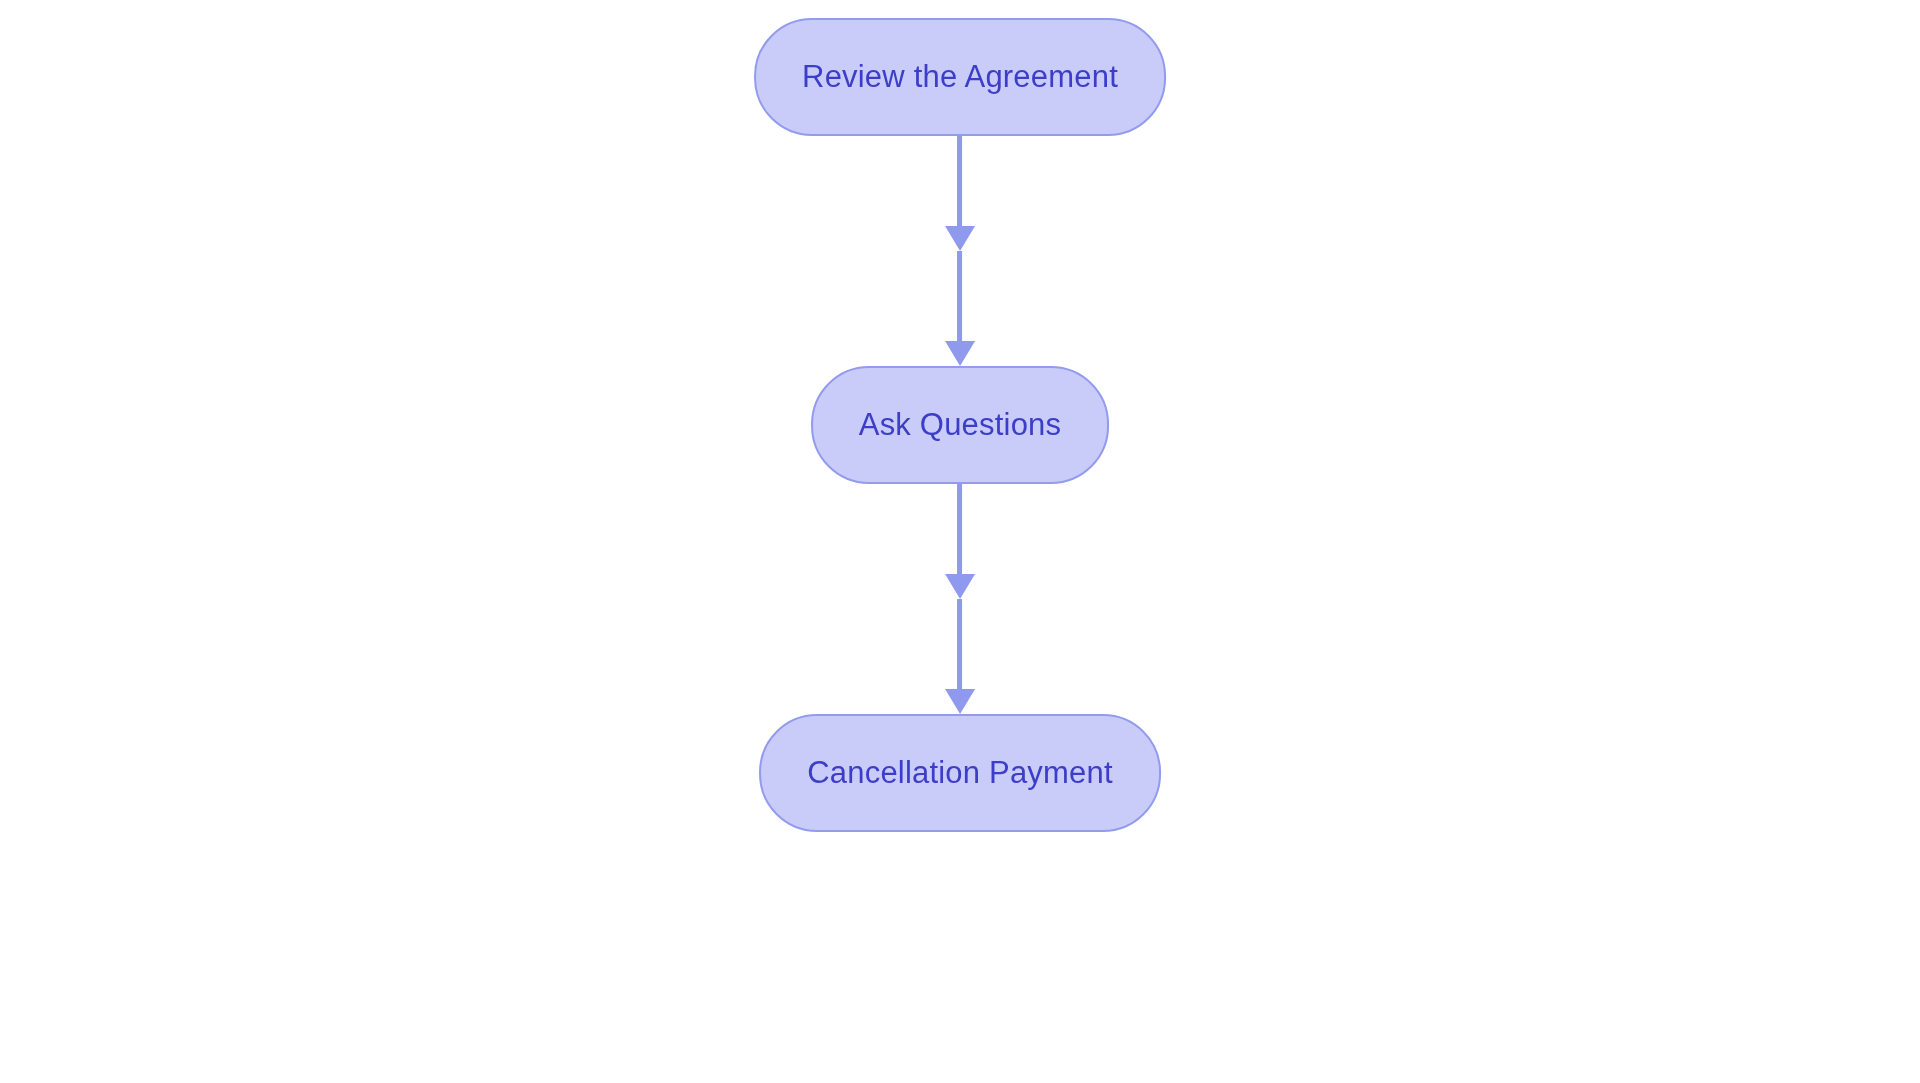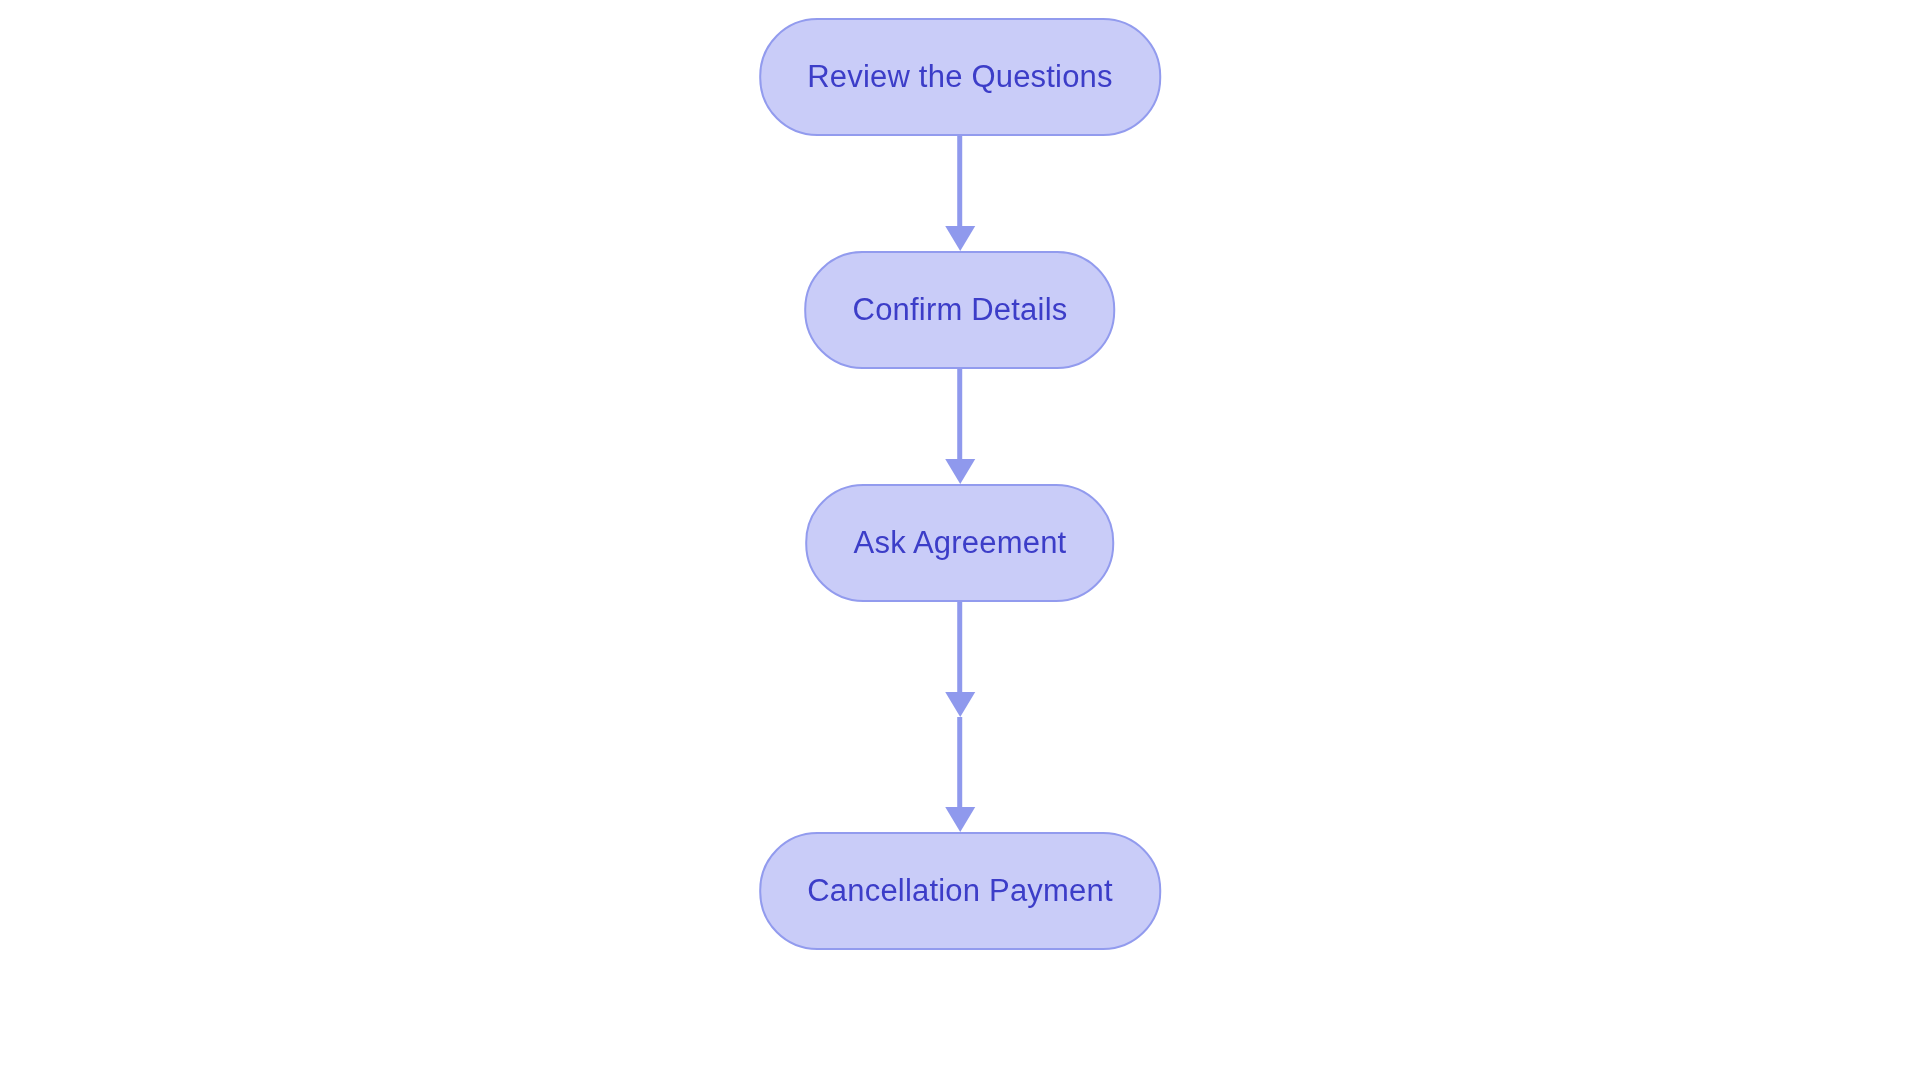--- a/index.html
+++ b/index.html
@@ -47,39 +47,36 @@
     border-top:25px solid var(--arrow);
   }
 </style>
 </head>
 <body>
 
 <div class="canvas">
   <div class="flow">
 
     <div class="node">
-      <span class="label">Review the Questions</span>
+      <span class="label">Review the Agreement</span>
     </div>
 
     <div class="arrow">
       <div class="shaft"></div>
       <div class="head"></div>
     </div>
 
-    <div class="node">
-      <span class="label">Confirm Details</span>
-    </div>
 
     <div class="arrow">
       <div class="shaft"></div>
       <div class="head"></div>
     </div>
 
     <div class="node">
-      <span class="label">Ask Agreement</span>
+      <span class="label">Ask Questions</span>
     </div>
 
     <div class="arrow">
       <div class="shaft"></div>
       <div class="head"></div>
     </div>
 
 
     <div class="arrow">
       <div class="shaft"></div>

